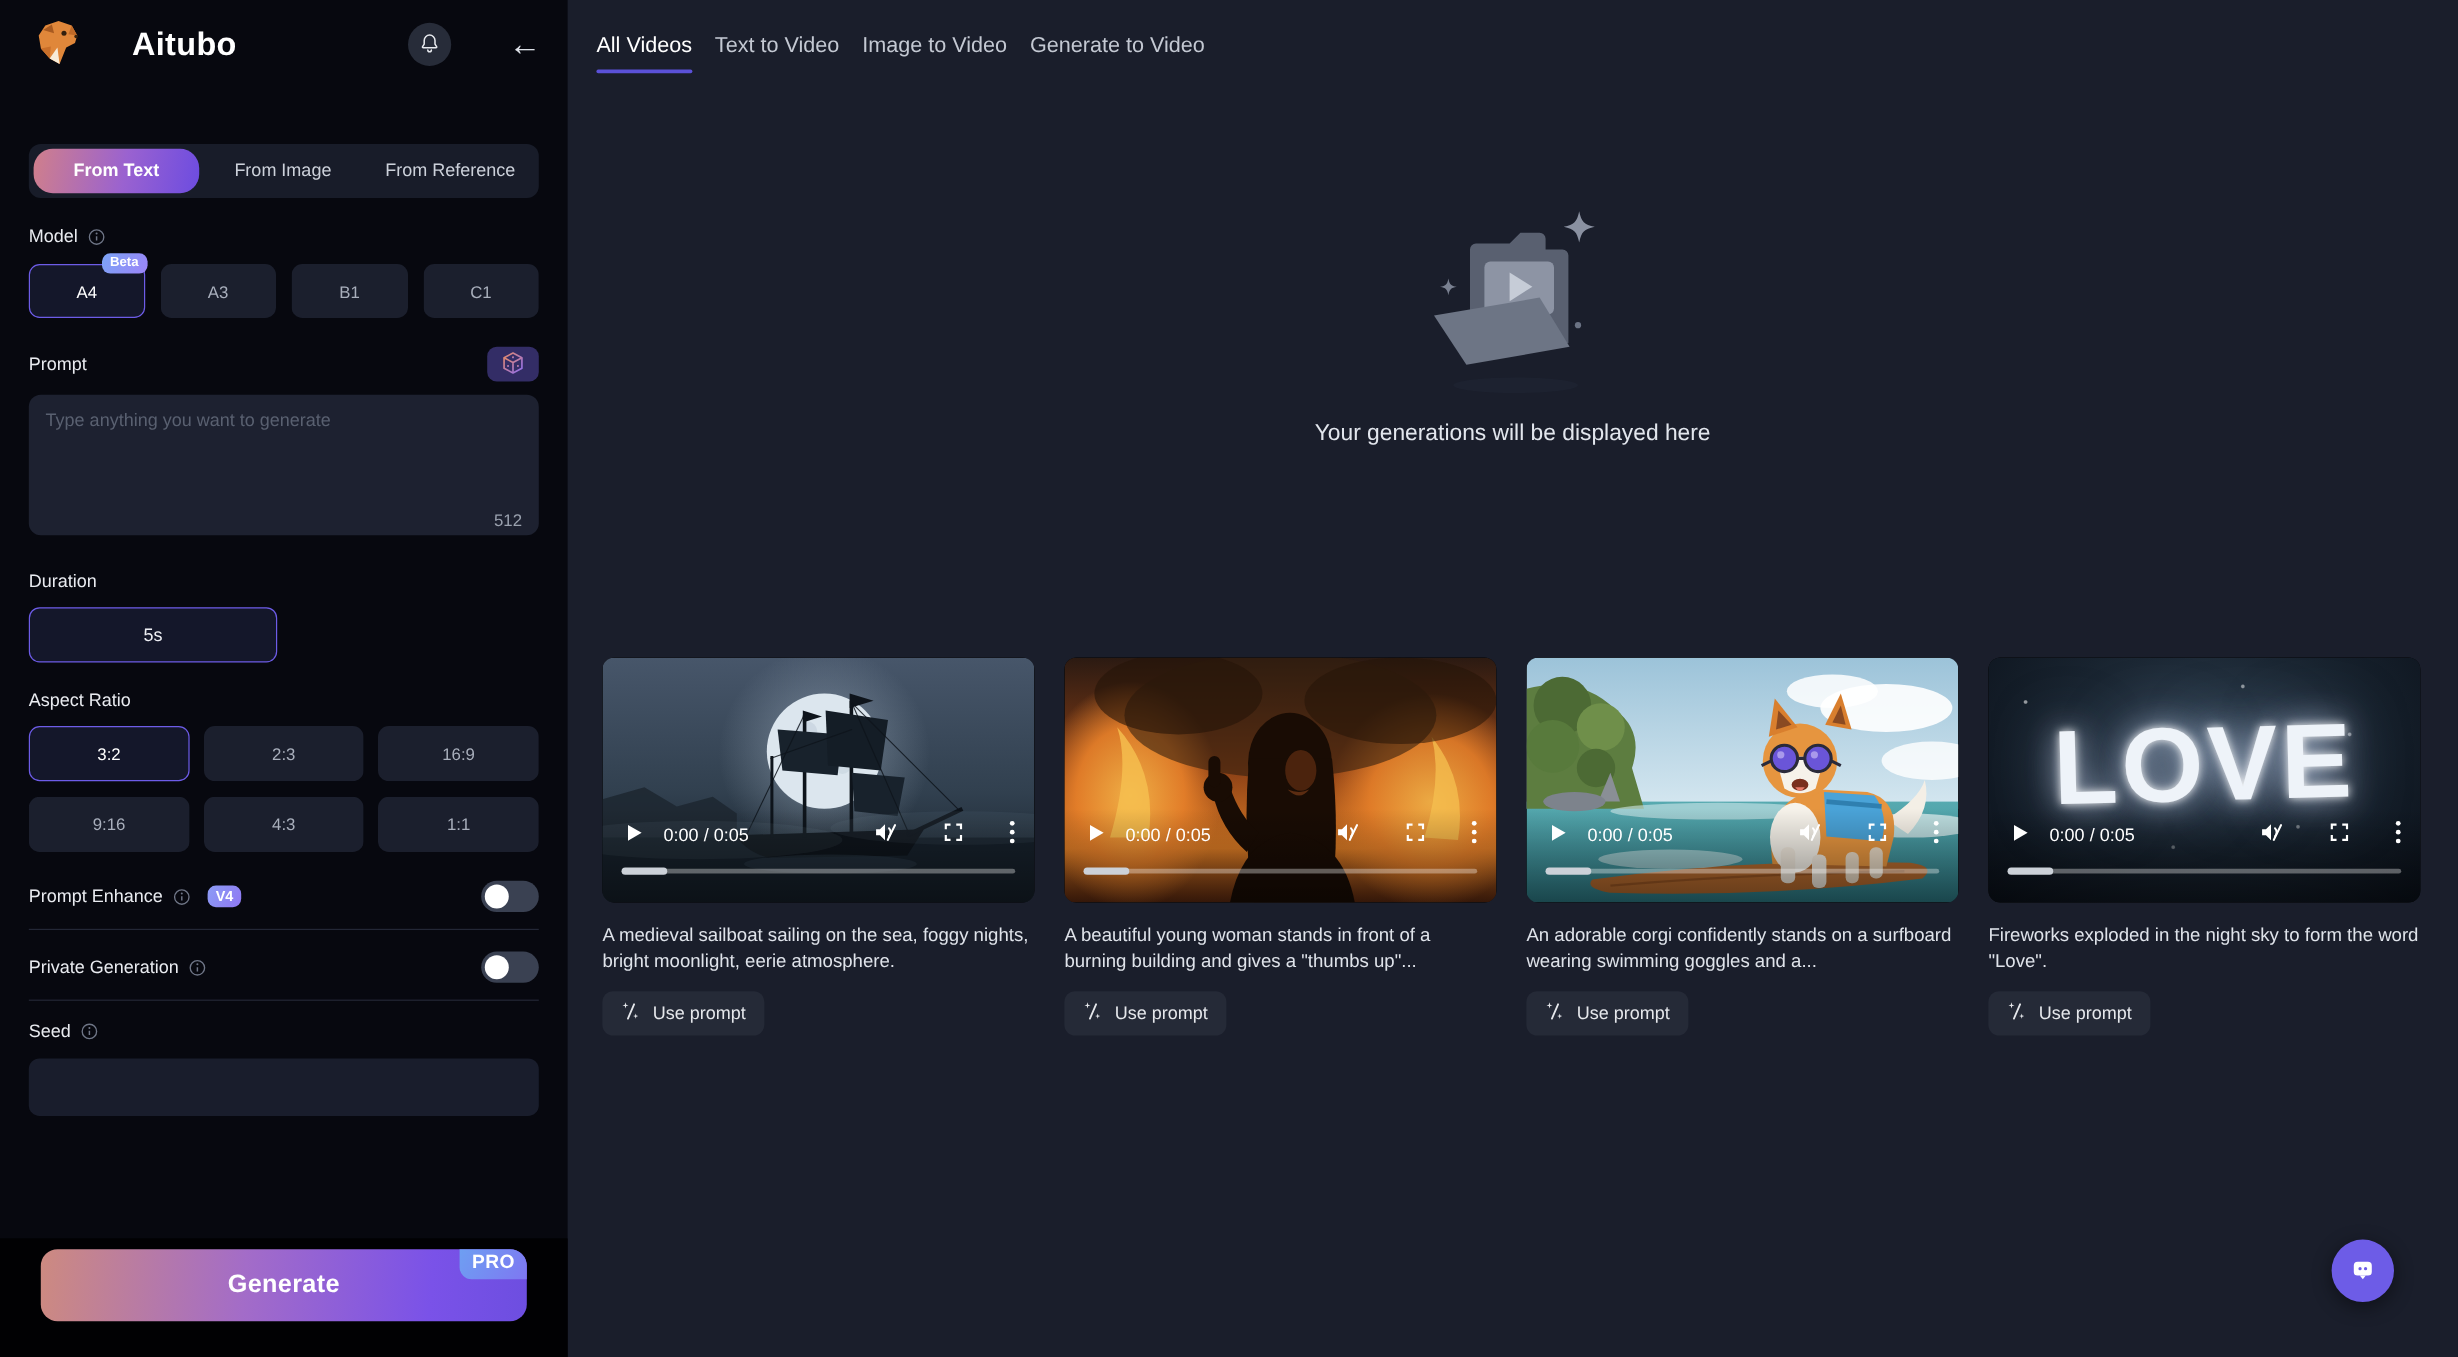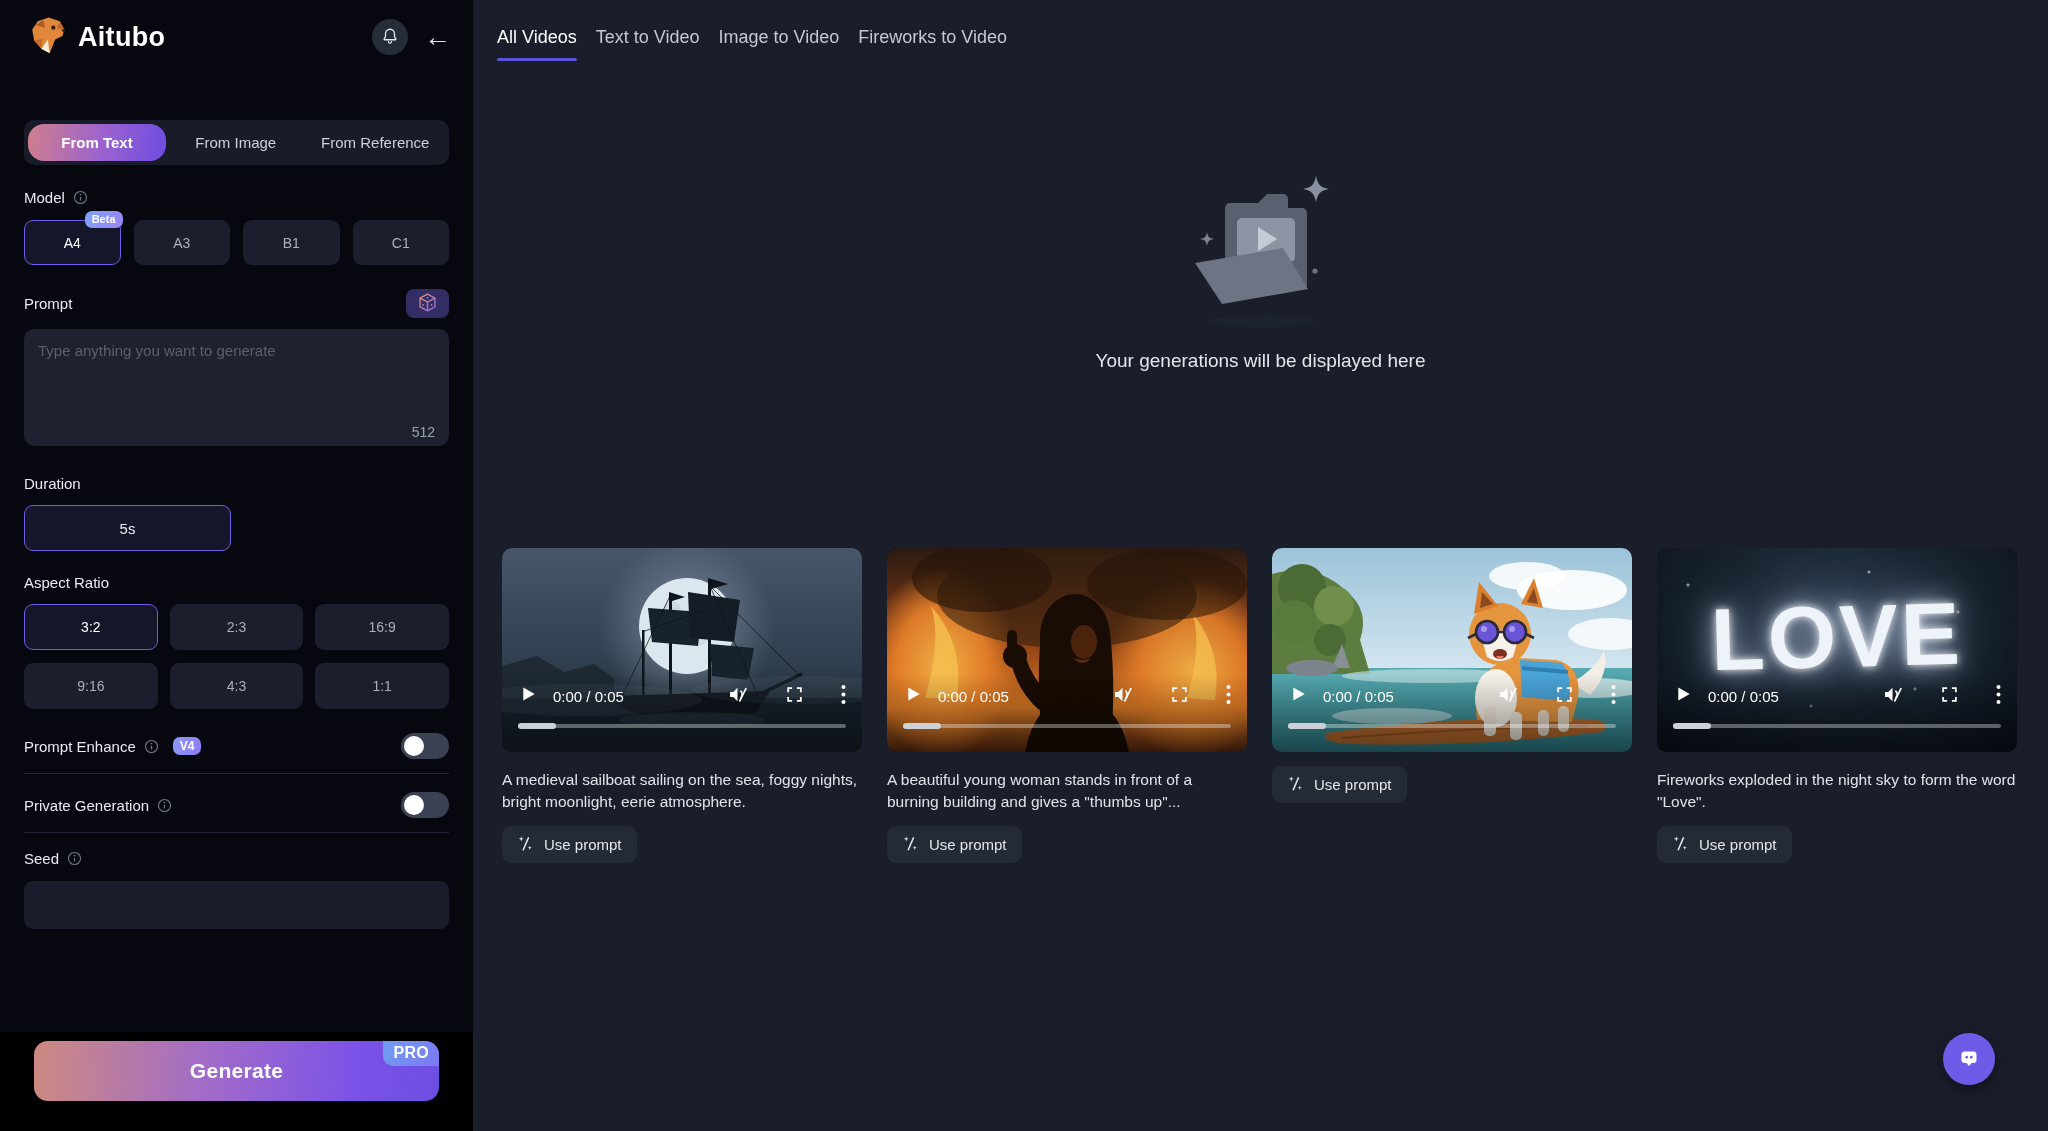--- a/index.html
+++ b/index.html
@@ -10,21 +10,21 @@
     color:#e5e7eb;
     position:relative;
   }
   button { font-family:inherit; border:0; background:none; color:inherit; cursor:pointer; }
 
   
   .sidebar {
     position:absolute; left:0; top:0; width:473px; height:1131px;
     background:#07080f; display:flex; flex-direction:column; z-index:5;
   }
-  .sidebar-header { height:74px; display:flex; align-items:center; padding:0 22px 0 24px; }
+  .sidebar-header { height:74px; display:flex; align-items:center; padding:0 22px 0 24px;gap:32px; }
   .app-title { font-size:27px; font-weight:700; color:#fff; margin-left:10px; letter-spacing:.3px; }
   .header-spacer { flex:1; }
   .bell-btn { width:36px; height:36px; border-radius:50%; background:#272c39; display:flex; align-items:center; justify-content:center; }
   .back-btn { margin-left:16px; font-size:27px; color:#dde1e8; line-height:1; }
 
   .sidebar-body { flex:1; padding:0 24px; overflow:hidden; }
 
   .seg-tabs { margin-top:46px; height:45px; background:#181c29; border-radius:10px; display:flex; align-items:center; padding:4px; }
   .seg-tab { flex:1; height:37px; line-height:37px; text-align:center; font-size:15px; color:#ccd1da; border-radius:16px; }
   .seg-tab.active { flex:0 0 138px; background:linear-gradient(100deg,#d07f8b 0%,#9a62d0 55%,#6d4ce0 100%); color:#fff; font-weight:600; }
@@ -320,21 +320,21 @@
       <span class="pro-badge">PRO</span>
     </button>
   </div>
 </aside>
 
 <main class="main">
   <nav class="main-tabs">
     <div class="main-tab active">All Videos</div>
     <div class="main-tab">Text to Video</div>
     <div class="main-tab">Image to Video</div>
-    <div class="main-tab">Fireworks to Video</div>
+    <div class="main-tab">Generate to Video</div>
   </nav>
 
   <div class="empty-state">
     <span>
       <svg width="152" height="162" viewBox="0 0 152 162">
         <path d="M40 40 a5 5 0 0 1 5 -5 h28 l9 -9 h16 a5 5 0 0 1 5 5 v9 h14 a5 5 0 0 1 5 5 v73 h-82 z" fill="#596070"></path>
         <rect x="52" y="50" width="58" height="44" rx="5" fill="#8d94a4"></rect>
         <path d="M73 59 v24 l19 -12 z" fill="#c6ccd7"></path>
         <path d="M10 95 L98 80 L123 121 L37 136 Z" fill="#6d7585"></path>
         <path d="M131 8 C133 17 135 19 144 21 C135 23 133 25 131 34 C129 25 127 23 118 21 C127 19 129 17 131 8 Z" fill="#8a91a1"></path>
@@ -586,20 +586,21 @@
                   <circle cx="2" cy="2" r="1.9" fill="#fff"></circle>
                   <circle cx="2" cy="9" r="1.9" fill="#fff"></circle>
                   <circle cx="2" cy="16" r="1.9" fill="#fff"></circle>
                 </svg></span>
           </span>
         </div>
         <div class="progress">
             <div class="played"></div>
           </div>
       </div>
+      <div class="caption">An adorable corgi confidently stands on a surfboard wearing swimming goggles and a...</div>
       <button class="use-prompt-btn">
         <span><svg width="17" height="17" viewBox="0 0 20 20">
               <line x1="13.4" y1="3.4" x2="7.4" y2="17.4" stroke="#e5e7eb" stroke-width="1.8" stroke-linecap="round"></line>
               <path d="M5 1.5 L5.7 3.8 L8 4.5 L5.7 5.2 L5 7.5 L4.3 5.2 L2 4.5 L4.3 3.8 Z" fill="#e5e7eb"></path>
               <path d="M15 12.5 L15.6 14.4 L17.5 15 L15.6 15.6 L15 17.5 L14.4 15.6 L12.5 15 L14.4 14.4 Z" fill="#e5e7eb"></path>
             </svg></span>
         <span>Use prompt</span>
       </button>
     </div>
 

